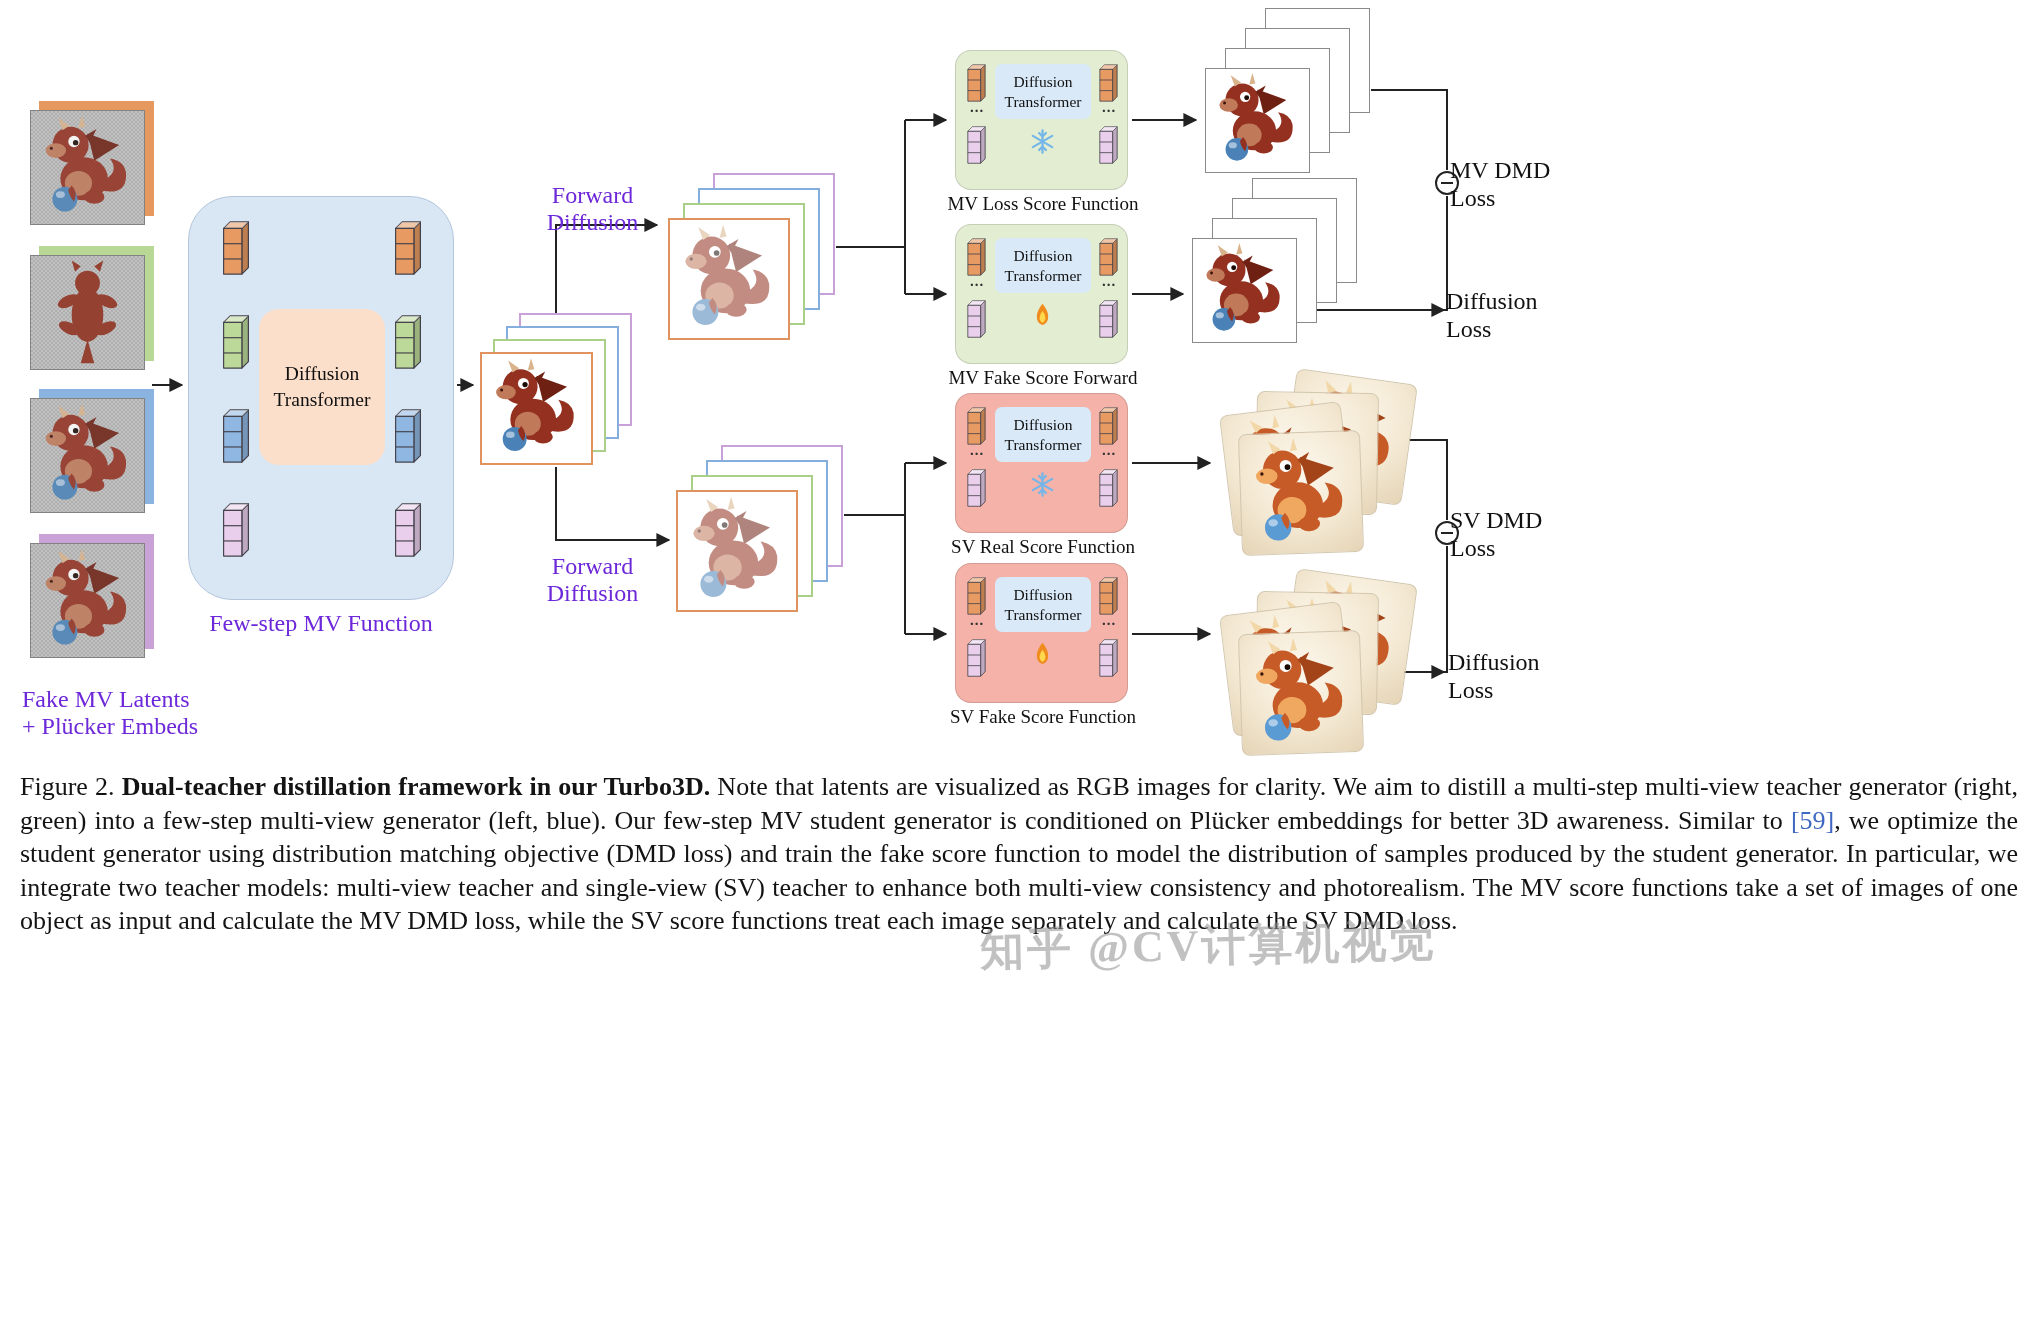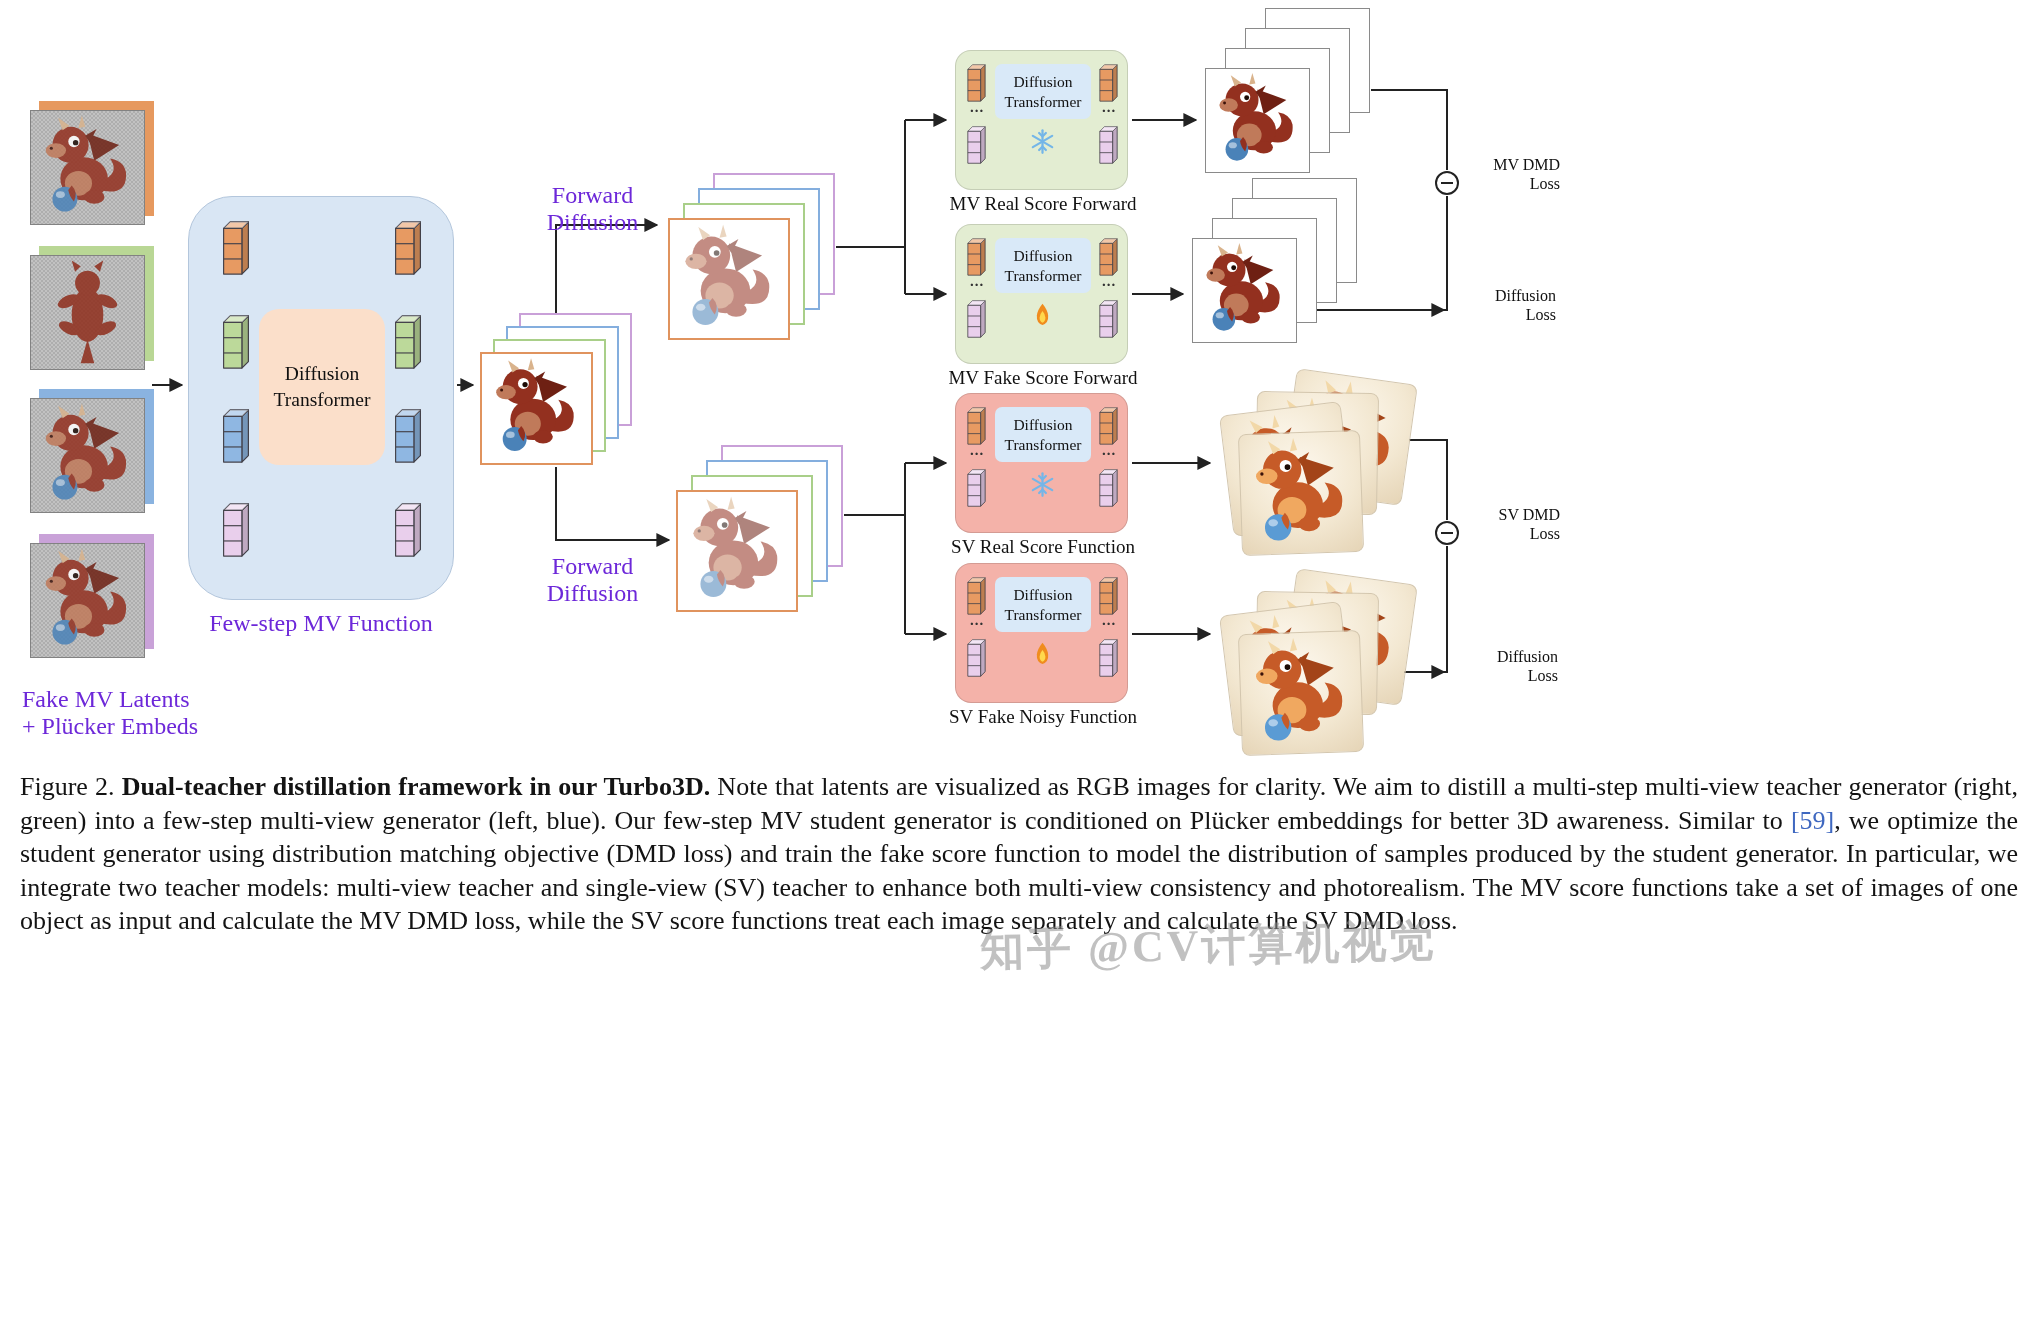--- a/index.html
+++ b/index.html
@@ -31,21 +31,21 @@
   .cs-tall{width:21px;height:44px}
   
   .score-box{width:173px;height:140px;border-radius:16px;border:1px solid rgba(0,0,0,.13)}
   .inner-dt{position:absolute;left:39px;top:13px;width:96px;height:55px;background:#d9e9f8;border-radius:7px;display:flex;flex-direction:column;align-items:center;justify-content:center;font-size:15.5px;line-height:1.25}
   .dots{position:absolute;width:30px;text-align:center;font-size:15px;font-weight:bold;letter-spacing:1px;color:#333}
   .state-icon{position:absolute;left:73px;top:77px;width:27px;height:27px}
   .score-label{width:244px;text-align:center;font-size:19px}
   
   .card{position:absolute;width:122px;height:122px;border-radius:8px;border:1px solid #d3c6ae;background:radial-gradient(circle at 50% 32%, #fdf8ee 0%, #f3e8d2 55%, #e5d4b6 100%)}
   
-  .loss{width:110px;text-align:right;font-size:16px;line-height:1.18}
+  .loss{width:110px;text-align:left;font-size:24px;line-height:1.18}
   
   .caption{position:absolute;left:20px;top:770px;width:1998px;font-size:26px;line-height:33.5px;text-align:justify;color:#131313}
   .caption b{font-weight:bold}
   .ref{color:#3f68c0;text-decoration:none}
   .watermark{position:absolute;left:980px;top:916px;font-size:44px;font-weight:bold;color:#8f8f8f;opacity:.55;letter-spacing:3px;transform:rotate(-1.2deg);white-space:nowrap;z-index:9}
   .defs-holder{position:absolute;width:0;height:0;overflow:hidden}
 </style>
 </head>
 <body>
 
@@ -264,21 +264,21 @@
         <use href="#cubestack"></use>
       </svg>
     <div class="inner-dt">
       <div>Diffusion</div>
       <div>Transformer</div>
     </div>
     <svg class="state-icon">
         <use href="#snowflake"></use>
       </svg>
   </div>
-  <div class="abs score-label" style="left:921px;top:193px">MV Real Score Forward</div>
+  <div class="abs score-label" style="left:921px;top:193px">MV Loss Score Function</div>
 
   <div class="abs score-box" style="left:955px;top:224px;background:#e3edd2">
     <svg class="cs cs-sm" style="left:10px;top:12px;color:#e79a62">
         <use href="#cubestack"></use>
       </svg>
     <div class="dots" style="left:6px;top:48px">...</div>
     <svg class="cs cs-tall" style="left:10px;top:72px;color:#e9cfec">
         <use href="#cubestack"></use>
       </svg>
     <svg class="cs cs-sm" style="left:142px;top:12px;color:#e79a62">
@@ -339,21 +339,21 @@
         <use href="#cubestack"></use>
       </svg>
     <div class="inner-dt">
       <div>Diffusion</div>
       <div>Transformer</div>
     </div>
     <svg class="state-icon">
         <use href="#flame"></use>
       </svg>
   </div>
-  <div class="abs score-label" style="left:921px;top:706px">SV Fake Noisy Function</div>
+  <div class="abs score-label" style="left:921px;top:706px">SV Fake Score Function</div>
 
   <div class="frame thin" style="left:1265px;top:8px;width:105px;height:105px"></div>
   <div class="frame thin" style="left:1245px;top:28px;width:105px;height:105px"></div>
   <div class="frame thin" style="left:1225px;top:48px;width:105px;height:105px"></div>
   <div class="frame thin" style="left:1205px;top:68px;width:105px;height:105px">
     <svg class="fit" style="--body:#93301f">
         <use href="#dragon"></use>
       </svg>
   </div>
 

